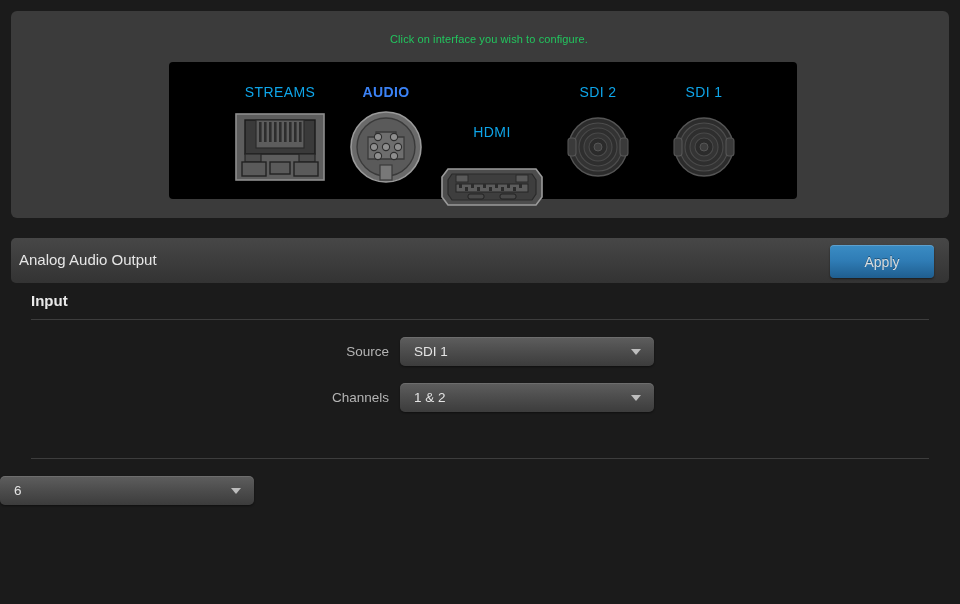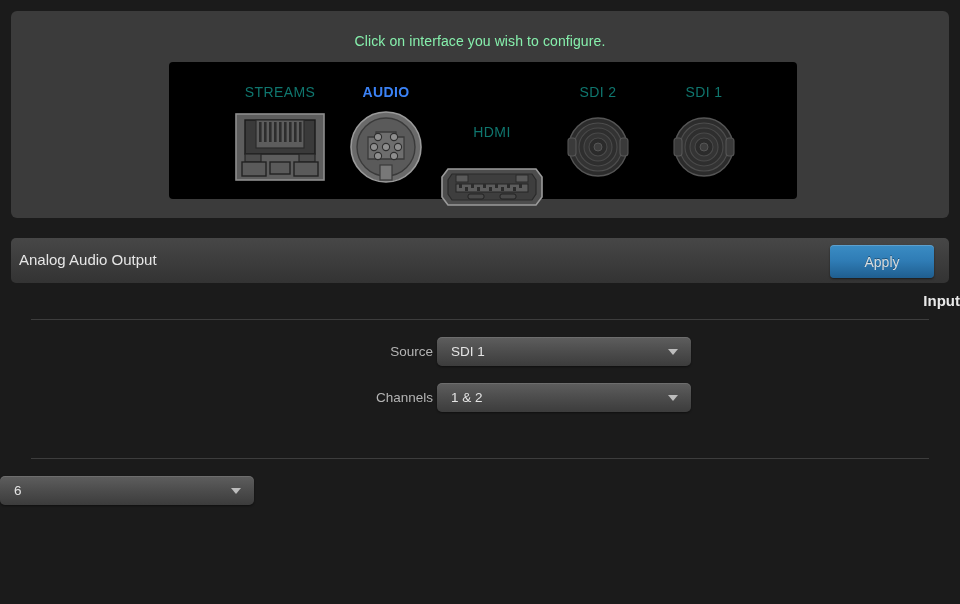--- a/index.html
+++ b/index.html
@@ -19,25 +19,25 @@
     top: 11px;
     width: 938px;
     height: 207px;
     background: #3b3b3b;
     border-radius: 6px;
   }
 
   .iface-hint {
     position: absolute;
     top: 22px;
-    left: 0;
+    left: 9px;
     width: 100%;
     text-align: center;
-    font-size: 14px;
-    color: #86efac;
+    font-size: 11px;
+    color: #22c55e;
     letter-spacing: .1px;
   }
 
   .iface-board {
     position: absolute;
     left: 158px;
     top: 51px;
     width: 628px;
     height: 137px;
     background: #000000;
@@ -52,21 +52,21 @@
     cursor: pointer;
   }
 
   .iface-label {
     position: absolute;
     top: 22px;
     left: 0;
     width: 100%;
     text-align: center;
     font-size: 14px;
-    color: #0f766e;
+    color: #0ea5e9;
     letter-spacing: .4px;
     white-space: nowrap;
   }
   .iface-item.active .iface-label {
     color: #3b82f6;
     font-weight: bold;
   }
 
   .iface-art {
     position: absolute;
@@ -123,39 +123,38 @@
     width: 960px;
   }
 
   .group { position: relative; }
 
   .group-title {
     margin-left: 31px;
     font-size: 15px;
     font-weight: bold;
     color: #e9e9e9;
-    text-align: right;
   }
 
   .group-rule {
     margin: 10px 31px 0 31px;
     height: 1px;
     background: #3d3d3d;
   }
 
   .field-row {
     display: flex;
     align-items: center;
     margin-top: 17px;
   }
 
   .field-label {
-    width: 437px;
+    width: 400px;
     text-align: right;
-    padding-right: 4px;
+    padding-right: 11px;
     font-size: 13.5px;
     color: #b4b4b4;
     white-space: nowrap;
   }
 
   .select-box {
     position: relative;
     width: 254px;
     height: 29px;
     border-radius: 5px;

